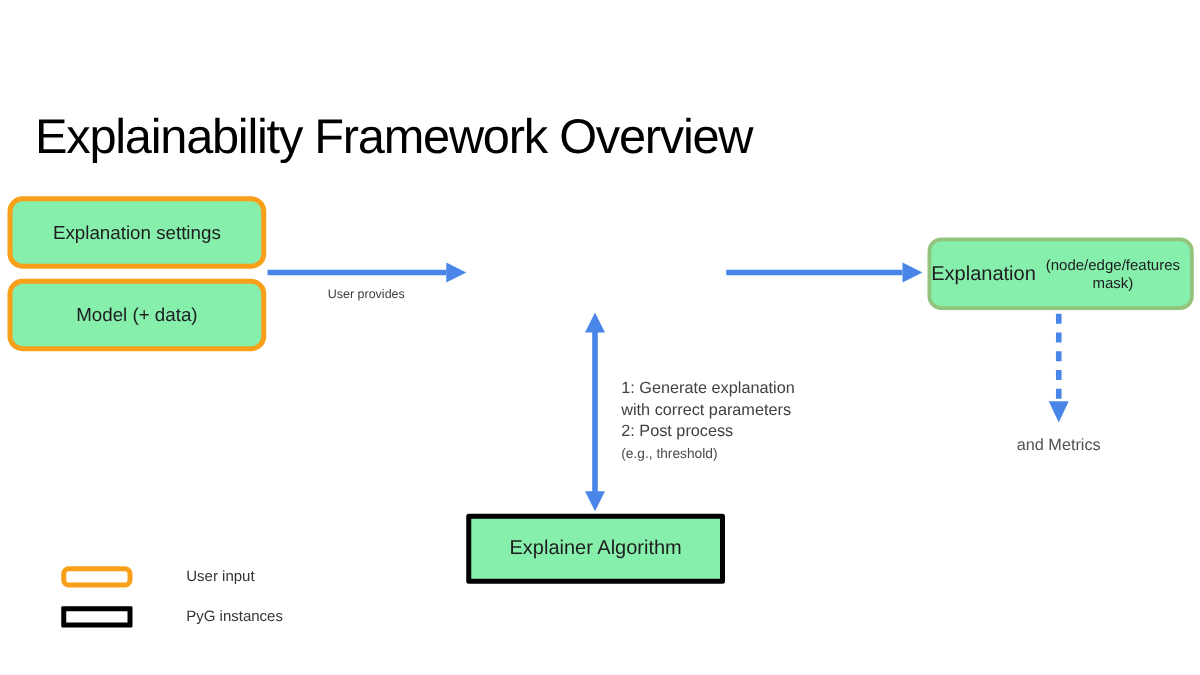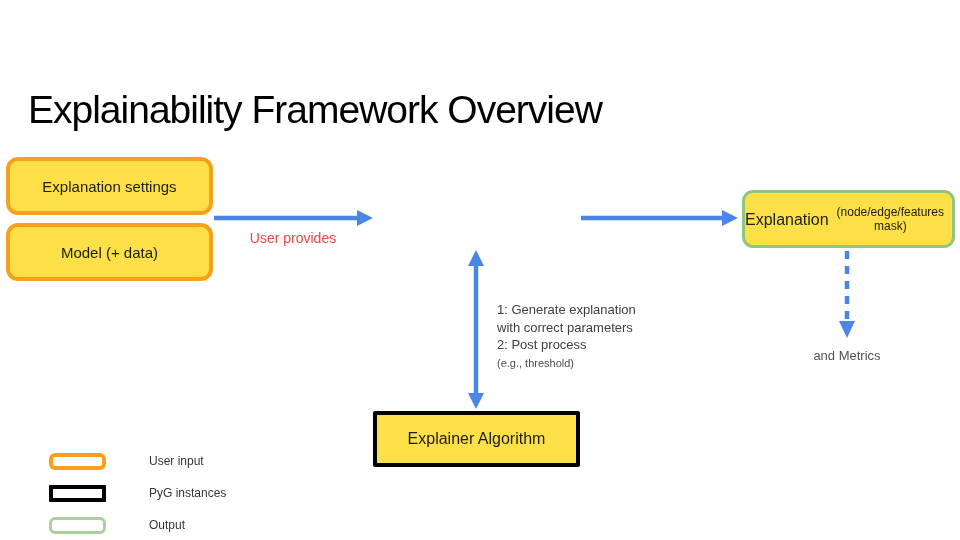--- a/index.html
+++ b/index.html
@@ -14,39 +14,39 @@
   body{font-family:"Liberation Sans","DejaVu Sans",sans-serif;}
   .canvas{
     position:relative;width:960px;height:540px;background:#ffffff;overflow:hidden;
   }
   .title{
     position:absolute;left:28px;top:88px;
     font-size:39px;font-weight:normal;color:#000;letter-spacing:-1px;white-space:nowrap;
   }
   .node{
     position:absolute;display:flex;align-items:center;justify-content:center;
-    background:#fde047;text-align:center;color:#1d1d1f;
+    background:#86efac;text-align:center;color:#1d1d1f;
   }
   .node-orange{border:4px solid var(--orange);border-radius:12px;font-size:15px;}
   .node-black{border:4px solid var(--black);border-radius:2px;font-size:16px;}
   .node-green{border:3px solid var(--green);border-radius:11px;}
   #box-explanation-settings{left:6px;top:157px;width:207px;height:58px;}
   #box-model-data{left:6px;top:223px;width:207px;height:58px;}
   #box-explainer{left:374px;top:190px;width:206px;height:58px;}
   #box-explanation{left:742px;top:190px;width:213px;height:58px;}
   #box-explainer-algorithm{left:373px;top:411px;width:207px;height:56px;}
   .node-green .main{font-size:16px;line-height:19px;color:#1d1d1f;}
   .node-green .sub{font-size:12px;line-height:14px;color:#1d1d1f;}
   .svg-layer{position:absolute;left:0;top:0;width:960px;height:540px;}
   .arrow-line{stroke:var(--blue);stroke-width:4.5;fill:none;}
   .arrow-line.dashed{stroke-dasharray:8 7;}
   .arrow-head{fill:var(--blue);stroke:none;}
   .label-user-provides{
     position:absolute;left:238px;top:230px;width:110px;text-align:center;
-    font-size:14px;color:#ef4444;
+    font-size:10px;color:#404040;
   }
   .process-note{
     position:absolute;left:497px;top:301px;font-size:13px;line-height:17.5px;color:#3f4043;
   }
   .process-note .small{font-size:11px;color:#4a4b4e;line-height:15px;padding-top:2px;}
   .label-visualization{
     position:absolute;left:787px;top:347px;width:120px;text-align:center;
     font-size:13px;line-height:18px;color:#515255;
   }
   .legend{position:absolute;left:34px;top:449px;}
@@ -117,19 +117,15 @@
 
   <div class="legend">
     <div class="legend-row">
       <span class="swatch swatch-orange"></span>
       <span class="legend-label">User input</span>
     </div>
     <div class="legend-row">
       <span class="swatch swatch-black"></span>
       <span class="legend-label">PyG instances</span>
     </div>
-    <div class="legend-row">
-      <span class="swatch swatch-green"></span>
-      <span class="legend-label">Output</span>
-    </div>
   </div>
 
 </div>
 
 </body></html>

